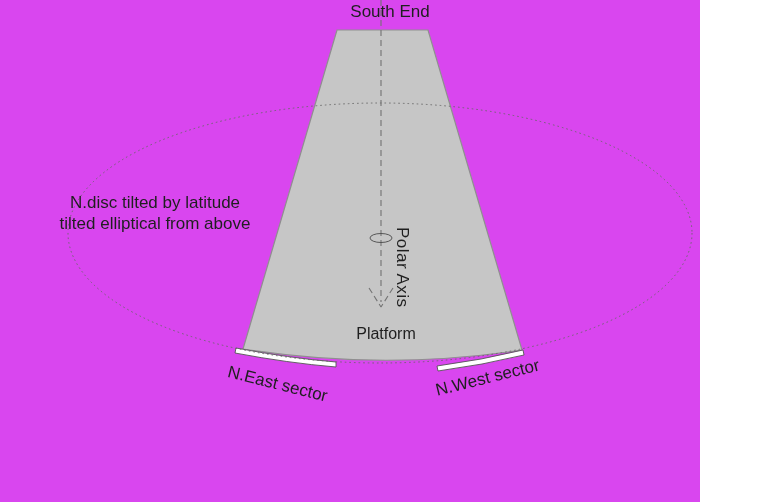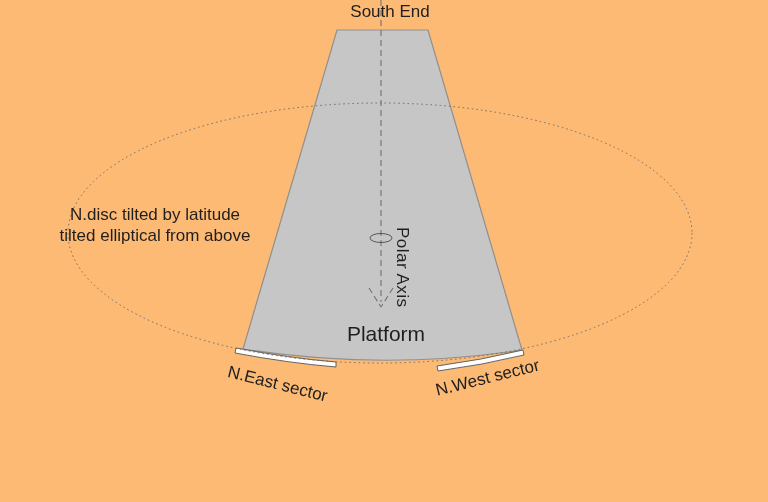--- a/index.html
+++ b/index.html
@@ -1,25 +1,25 @@
 <!DOCTYPE html>
 <html><head>
 <meta charset="utf-8">
 <style>
   html,body{margin:0;padding:0;background:#ffffff;}
   .page{
-    position:relative;width:768px;height:502px;background:#fdba74;overflow:hidden;
+    position:relative;width:700px;height:502px;background:#d946ef;overflow:hidden;
     font-family:"Liberation Sans", sans-serif;color:#1a1a1a;
   }
   .diagram-svg{position:absolute;left:0;top:0;}
   .lbl{position:absolute;font-size:17px;line-height:20px;color:#1f1f1f;white-space:nowrap;}
   .lbl-south{left:334px;top:2px;width:112px;text-align:center;}
-  .lbl-note{left:33px;top:204px;width:244px;text-align:center;line-height:21px;white-space:normal;}
+  .lbl-note{left:33px;top:192px;width:244px;text-align:center;line-height:21px;white-space:normal;}
   .lbl-polar{left:392px;top:227px;writing-mode:vertical-rl;height:100px;letter-spacing:0.5px;}
-  .lbl-platform{left:344px;top:324px;width:84px;text-align:center;font-size:21px;}
+  .lbl-platform{left:344px;top:324px;width:84px;text-align:center;font-size:16px;}
   .lbl-ne{left:228px;top:362px;transform:rotate(14deg);transform-origin:left center;}
   .lbl-nw{left:436px;top:381px;transform:rotate(-14deg);transform-origin:left center;}
   .caption{
     position:absolute;left:28px;top:437px;width:724px;
     font-size:16.5px;font-style:italic;font-weight:bold;line-height:29px;color:#111;
   }
   .squiggle{
     text-decoration-line:underline;
     text-decoration-style:wavy;
     text-decoration-color:#e03a3a;

